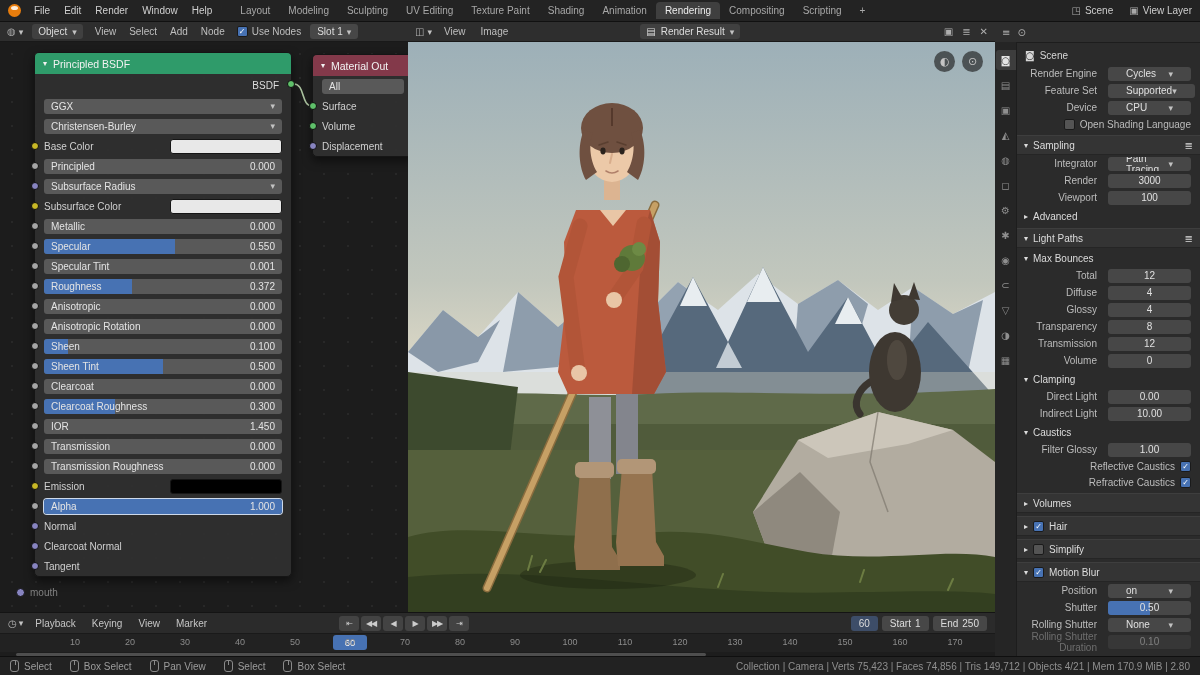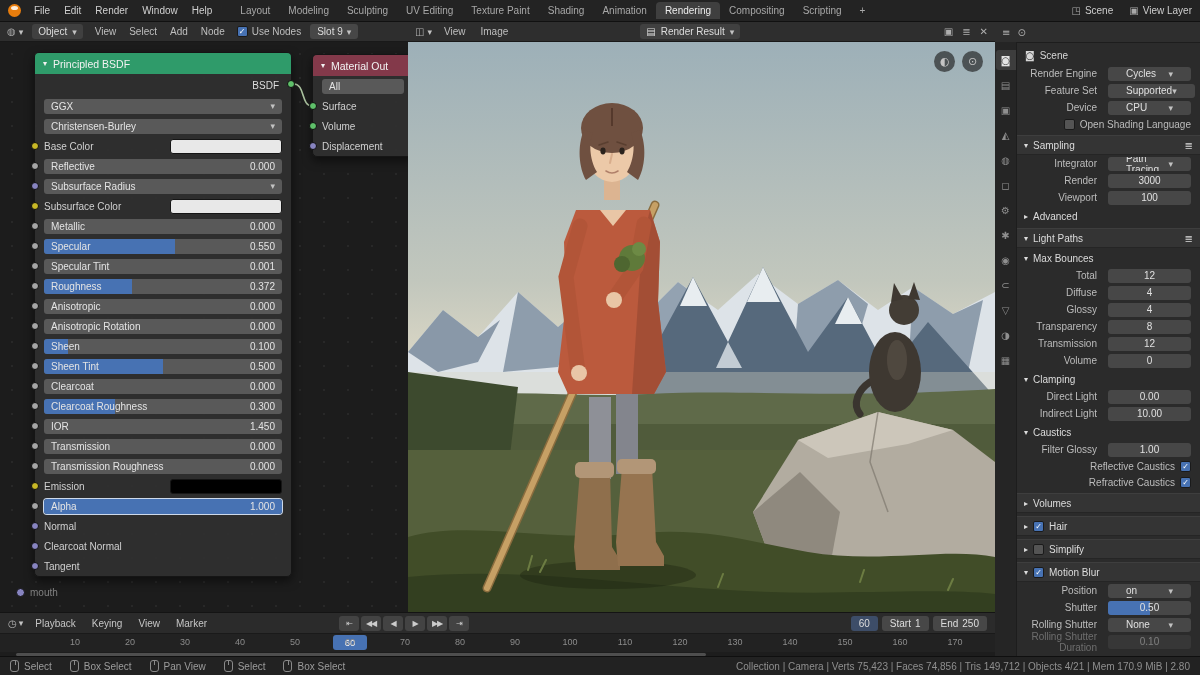--- a/index.html
+++ b/index.html
@@ -165,21 +165,21 @@
         <span class="hmenu">Add</span>
         <span class="hmenu">Node</span>
       </span>
     <span class="hcheck">
       <span class="chk on">
           <span class="g">✓</span>
         </span>
       <span>Use Nodes</span>
     </span>
     <span class="hslot">
-      <span>Slot 9</span>
+      <span>Slot 1</span>
       <span class="g caret">▾</span>
     </span>
   </div>
 
   <div class="edheader" style="left:408px;top:22px;width:587px">
     <span class="hicon g">◫</span>
     <span class="g caret" style="margin-left:-6px">▾</span>
     <span class="hmenu">View</span>
     <span class="hmenu">Image</span>
     <span class="chip" style="margin-left:120px">
@@ -221,21 +221,21 @@
           </div>
           <div class="n-row">
             <span class="socket" style="background: rgb(200, 184, 38);"></span>
             <span class="plab">Base Color</span>
             <div class="swatch" style="background: rgb(232, 232, 232);"></div>
           </div>
           <div class="n-row">
             <span class="socket" style="background: rgb(166, 166, 166);"></span>
             <div class="w sl">
               <div class="fill" style="width: 0%;"></div>
-              <span class="wl">Reflective</span>
+              <span class="wl">Principled</span>
               <span class="wv">0.000</span>
             </div>
           </div>
           <div class="n-row">
             <span class="socket" style="background: rgb(135, 132, 192);"></span>
             <div class="w dd">
               <span class="wl">Subsurface Radius</span>
               <span class="g caret">▾</span>
             </div>
           </div>

